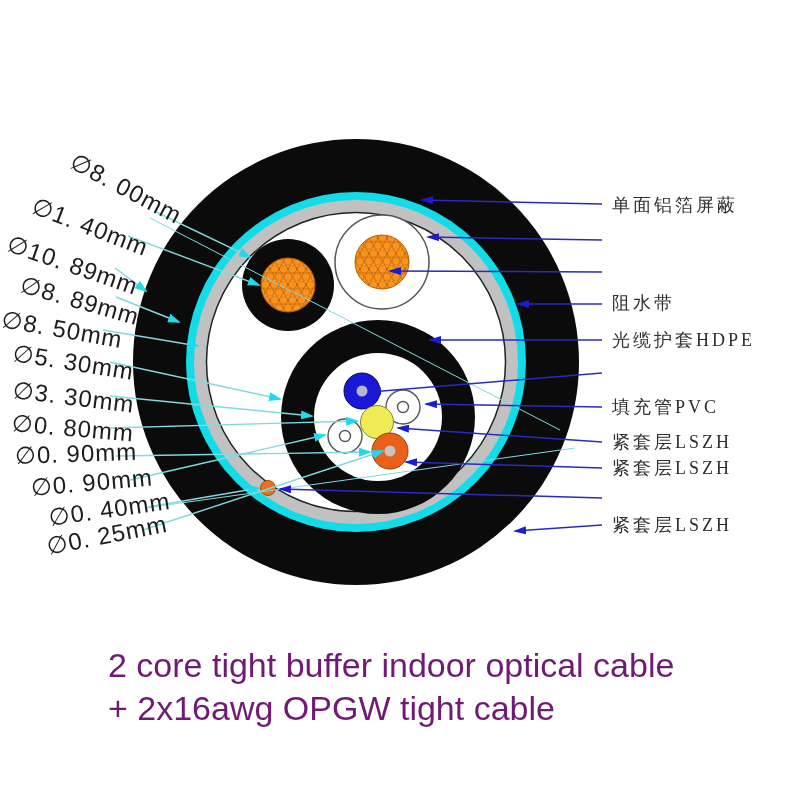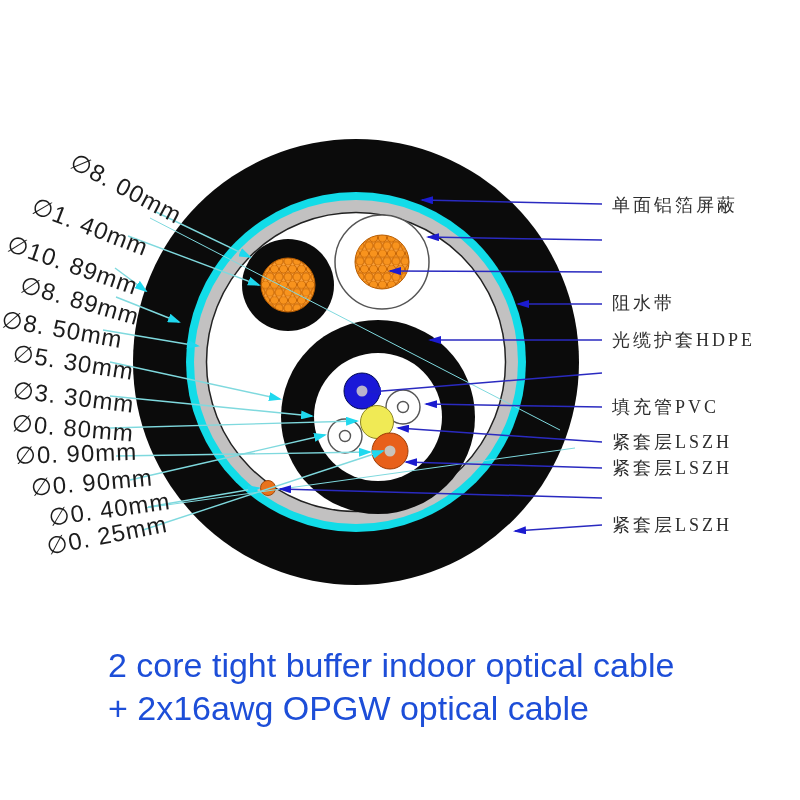--- a/index.html
+++ b/index.html
@@ -12,21 +12,21 @@
     position:absolute;
     font-size:24px;font-weight:500;color:#1c1c1c;letter-spacing:1px;
     white-space:nowrap;transform-origin:0 50%;
   }
   .rlabel{
     position:absolute;left:612px;
     font-family:Liberation Serif, serif;
     font-size:18px;color:#2e2e2e;letter-spacing:3px;white-space:nowrap;line-height:32px;
   }
   .caption{
-    position:absolute;left:108px;top:644px;color:#1d4ed8;
+    position:absolute;left:108px;top:644px;color:#701a75;
     font-size:34px;line-height:43px;letter-spacing:0px;white-space:nowrap;
   }
 </style>
 </head>
 <body>
 
 <div id="stage">
 
   <svg id="cable-svg" width="800" height="800" viewBox="0 0 800 800">
     <defs>
@@ -143,16 +143,16 @@
   <div class="rlabel" style="top:189px">单面铝箔屏蔽</div>
   <div class="rlabel" style="top:287px">阻水带</div>
   <div class="rlabel" style="top:324px">光缆护套HDPE</div>
   <div class="rlabel" style="top:391px">填充管PVC</div>
   <div class="rlabel" style="top:426px">紧套层LSZH</div>
   <div class="rlabel" style="top:452px">紧套层LSZH</div>
   <div class="rlabel" style="top:509px">紧套层LSZH</div>
 
   <div class="caption">
     <div>2 core tight buffer indoor optical cable</div>
-    <div>+ 2x16awg OPGW optical cable</div>
+    <div>+ 2x16awg OPGW tight cable</div>
   </div>
 
 </div>
 
 </body></html>

